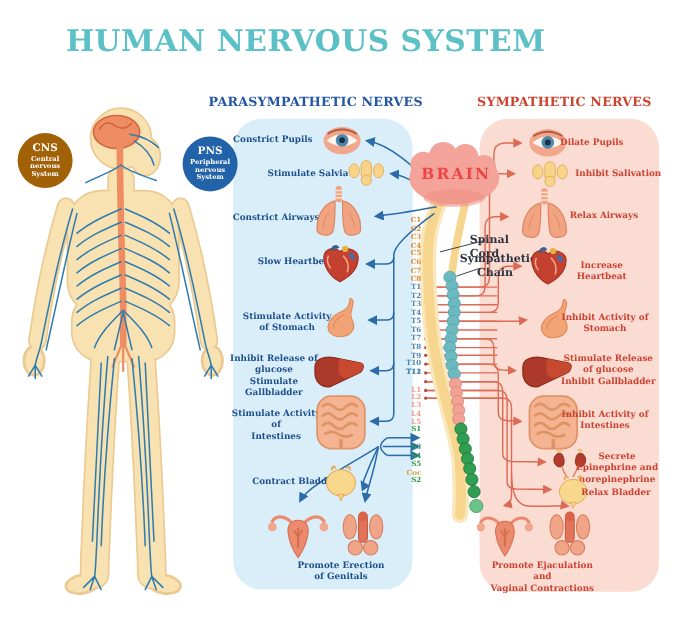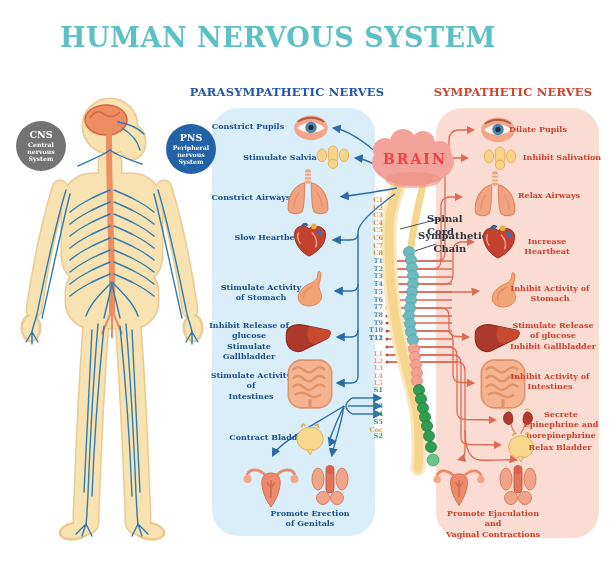--- a/index.html
+++ b/index.html
@@ -15,21 +15,21 @@
   .panel-para{left:212px;background:#daeefa;}
   .panel-symp{left:436px;background:#fbdcd2;height:430px;}
   .lbl{white-space:pre-line;font-weight:bold;font-size:8px;line-height:1.3;text-align:center;}
   .lbl.para{color:#1d4f8c;}
   .lbl.symp{color:#cd4132;}
   .icon{position:absolute;}
   .badge{width:50px;height:50px;border-radius:50%;color:#fff;text-align:center;
          display:flex;flex-direction:column;justify-content:center;line-height:1.15;}
   .badge .abbr{font-size:9.5px;font-weight:bold;}
   .badge .ln{font-size:6.2px;font-weight:bold;}
-  .badge-cns{left:16px;top:121px;background:#737373;}
+  .badge-cns{left:16px;top:121px;background:#a16207;}
   .badge-pns{left:166px;top:124px;background:#2162a8;}
   .vlabel{position:absolute;right:233px;font-size:6.5px;font-weight:bold;line-height:1;}
   .v-c{color:#dd8a33;} .v-t{color:#4a86b4;} .v-l{color:#ef9b8d;} .v-s{color:#2f9e50;} .v-co{color:#d8a040;text-align:center;}
   .brain-label{left:383px;top:151px;width:60px;text-align:right;color:#ef4444;
                font-size:14px;font-weight:bold;letter-spacing:2px;}
   .mid-note{font-size:10px;font-weight:bold;color:#2f3340;white-space:pre-line;line-height:1.25;}
   svg{display:block;}
 </style>
 </head>
 <body>

